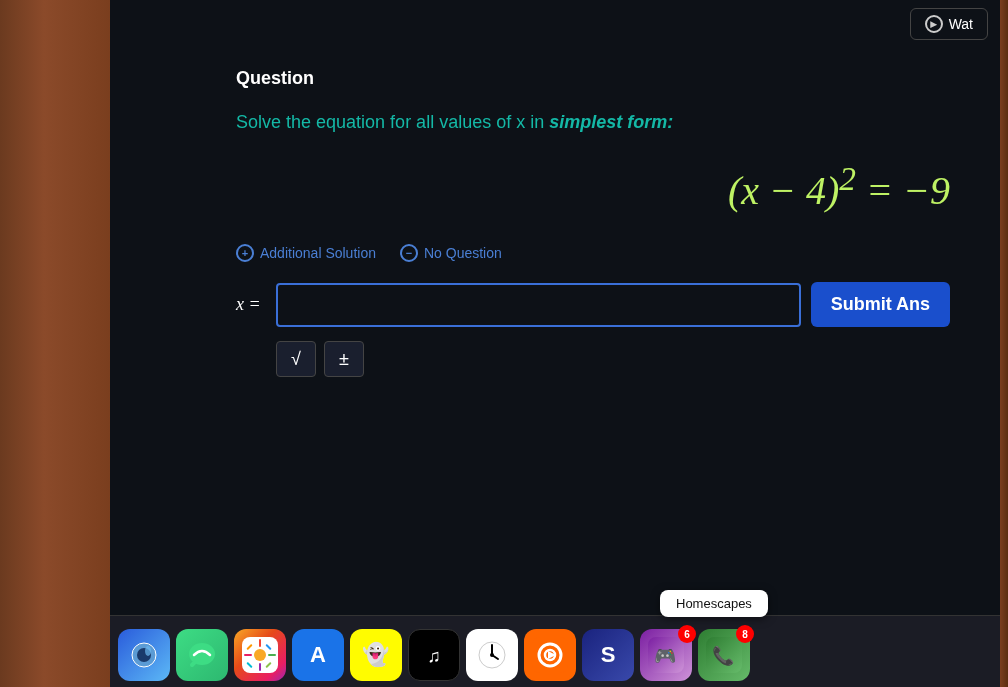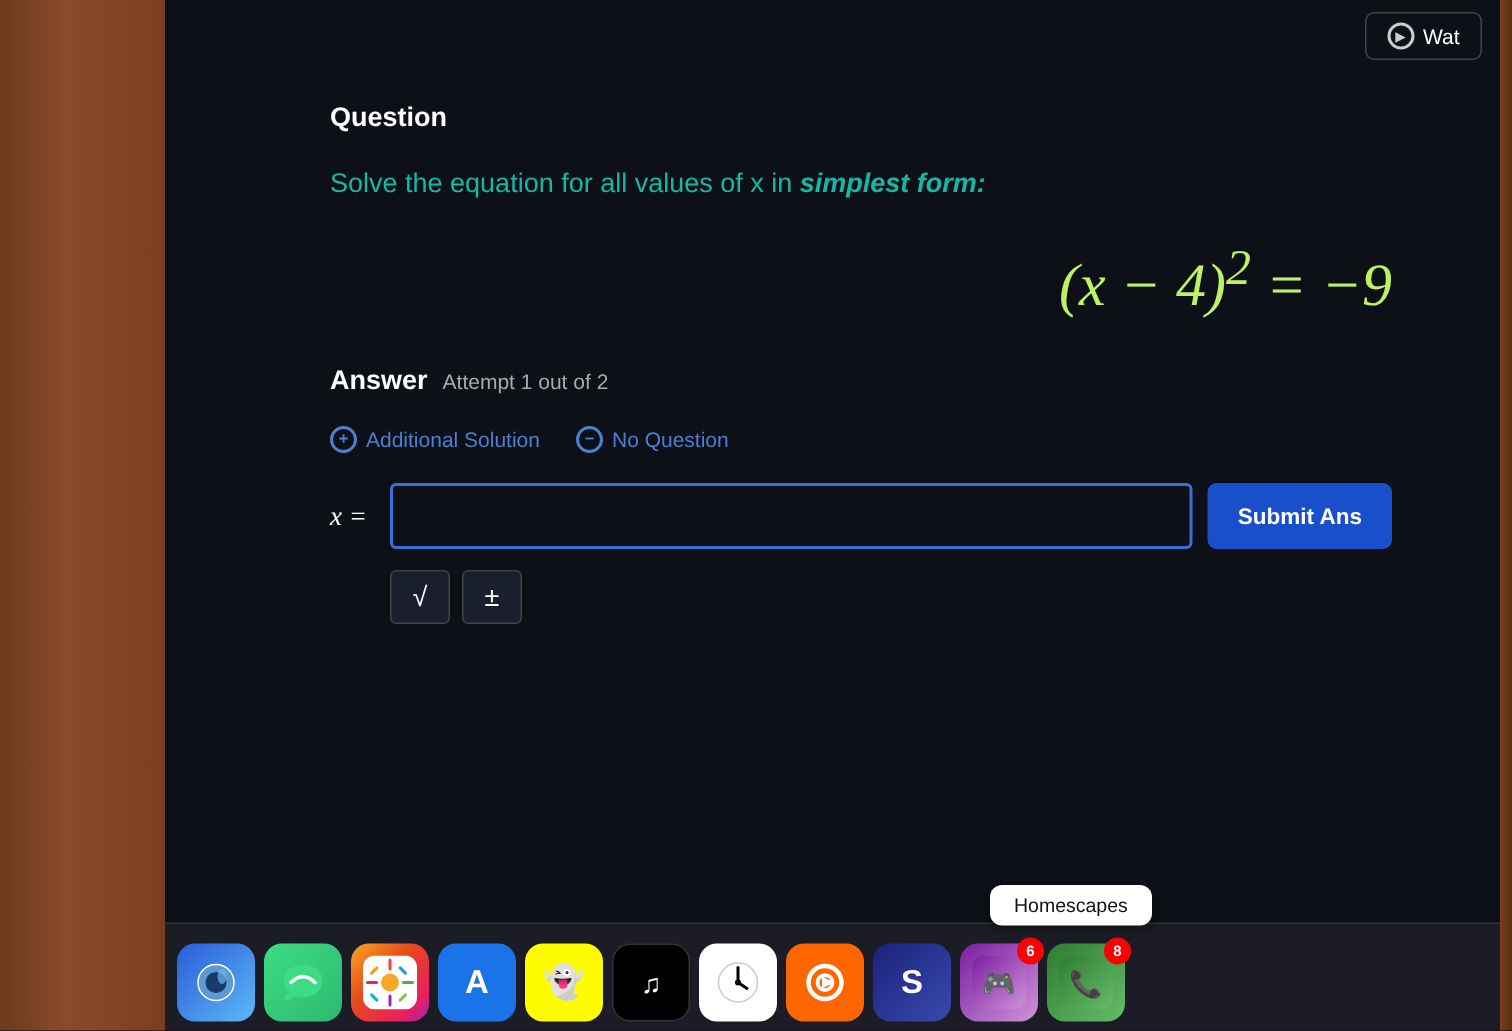--- a/index.html
+++ b/index.html
@@ -67,22 +67,23 @@
       display: inline-flex;
       align-items: center;
       justify-content: center;
       font-size: 9px;
       color: #ccc;
     }
 
     
     .content {
       flex: 1;
-      padding: 20px 72px 10px 110px;
-      color: #ffffff;
+      padding: 20px 50px 10px 110px;
+      color: #ffffff;
+      margin-left: 16px;
     }
 
     .question-label {
       font-size: 18px;
       font-weight: bold;
       color: #ffffff;
       margin-bottom: 20px;
       font-family: Arial, sans-serif;
     }
 
@@ -195,21 +196,21 @@
       outline: none;
       font-family: Arial, sans-serif;
     }
 
     .submit-btn {
       background: #1a4fcc;
       color: #ffffff;
       border: none;
       border-radius: 6px;
       padding: 12px 20px;
-      font-size: 15px;
+      font-size: 18px;
       font-family: Arial, sans-serif;
       font-weight: bold;
       cursor: pointer;
       white-space: nowrap;
       align-self: stretch;
       display: flex;
       align-items: center;
     }
 
     .math-buttons {
@@ -328,24 +329,20 @@
     <div class="question-text">
       <span>Solve the equation for all values of x in </span><em>simplest form:</em>
     </div>
 
     <div class="equation">
       (<span><i>x</i></span> − 4)<sup>2</sup> = −9
     </div>
 
     <div class="answer-section">
 
-      <div class="answer-header">
-        <span class="answer-label">Answer</span>
-        <span class="attempt-text">Attempt 1 out of 2</span>
-      </div>
 
       <div class="solution-options">
         <button class="option-btn">
           <span class="option-icon">+</span>
           <span>Additional Solution</span>
         </button>
         <button class="option-btn">
           <span class="option-icon minus">−</span>
           <span>No Question</span>
         </button>

